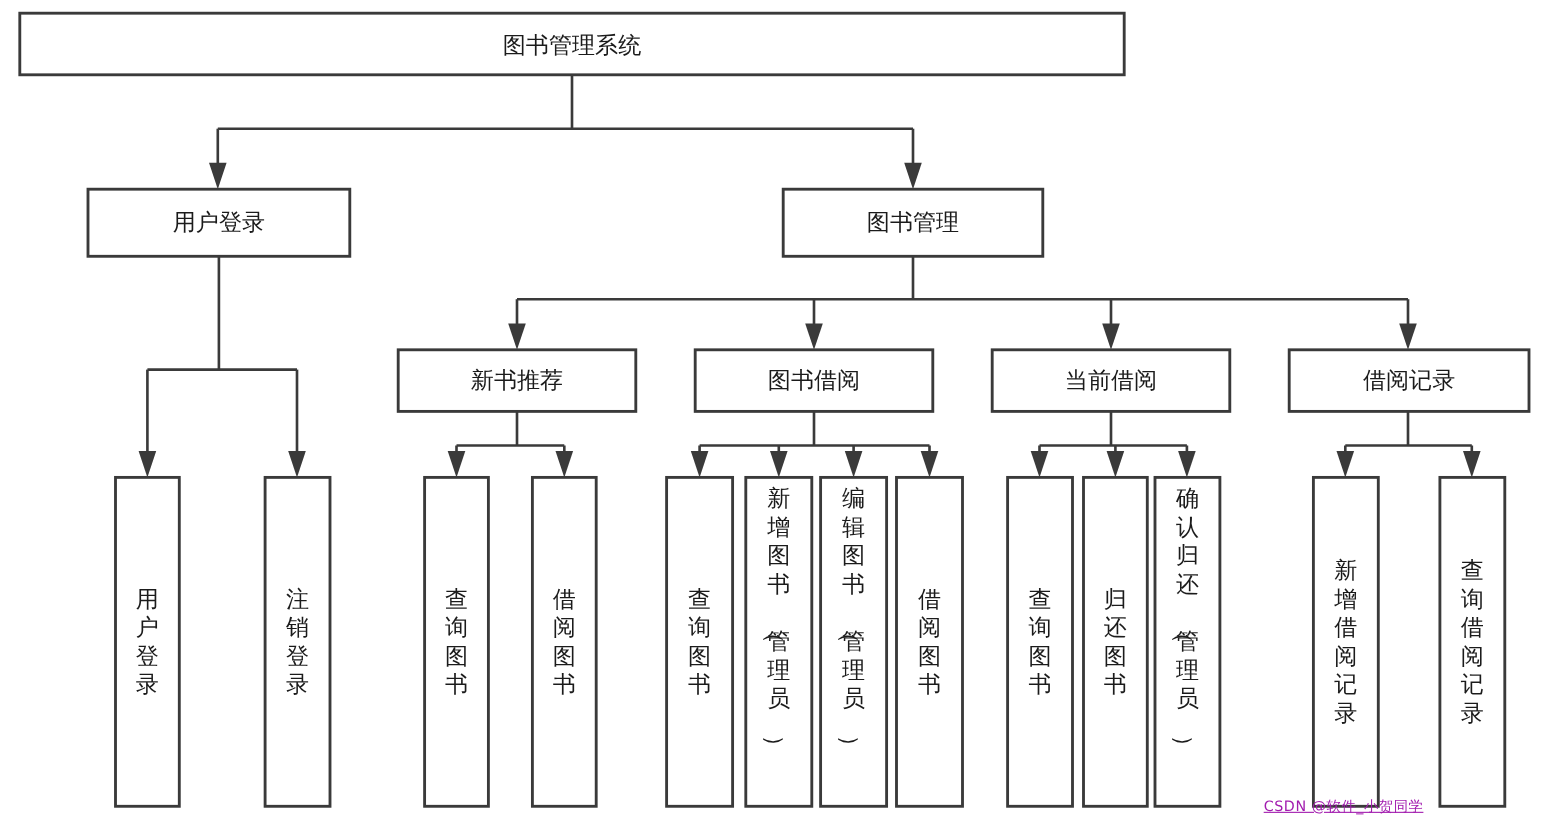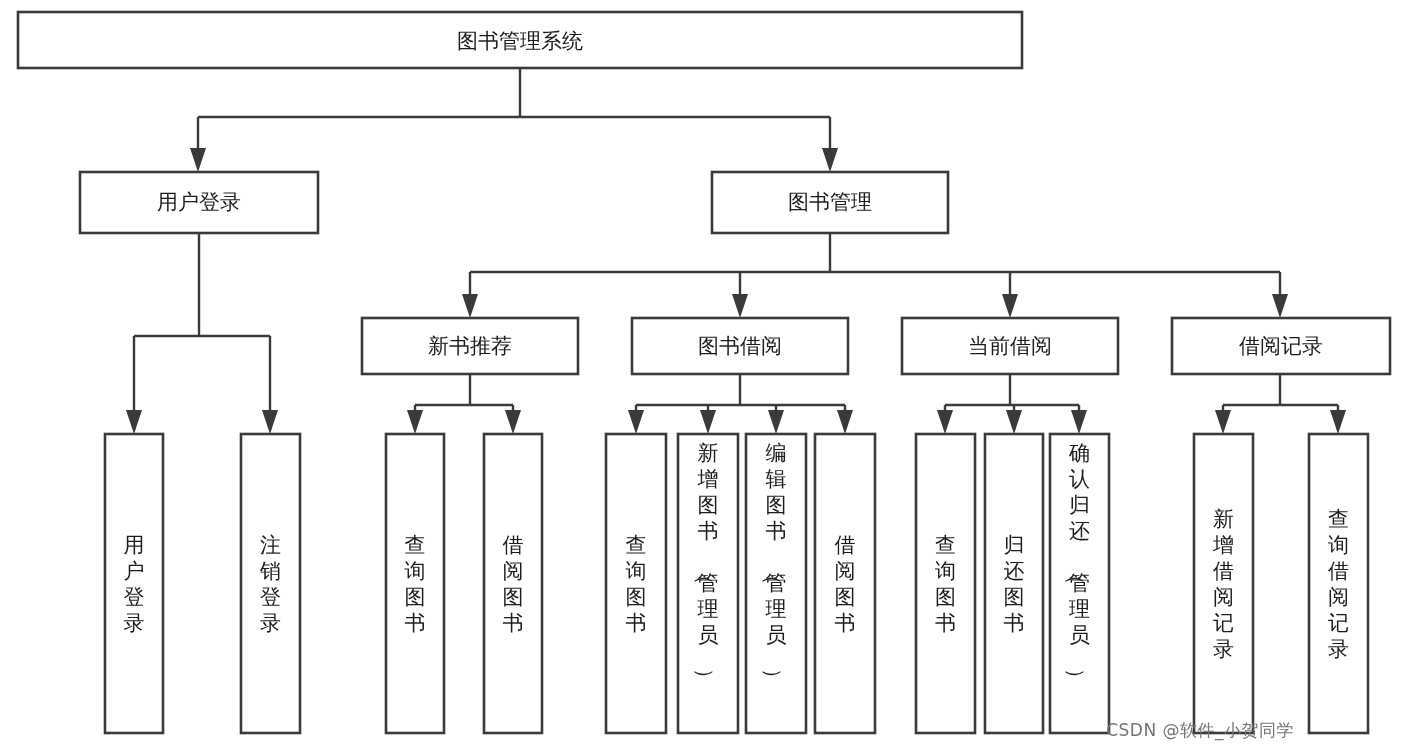--- a/index.html
+++ b/index.html
@@ -54,25 +54,26 @@
     font-family: "DejaVu Sans", "Liberation Sans", sans-serif;
     font-size: 21px;
     fill: #1b1b1b;
     text-anchor: middle;
   }
   .watermark {
     position: absolute;
     right: 12px;
     bottom: 5px;
     font-family: "DejaVu Sans", "Liberation Sans", sans-serif;
-    font-size: 17px;
-    color: #737373;
+    font-size: 13px;
+    color: #a21caf;
     letter-spacing: 0.5px;
     white-space: nowrap;
     pointer-events: none;
+    text-decoration: underline;
   }
 </style>
 </head>
 <body>
 
 <div id="diagram-root">
 
   <svg id="tree-svg" viewBox="0 0 1405 747" xmlns="http://www.w3.org/2000/svg">
 
     <g id="connectors-layer">

